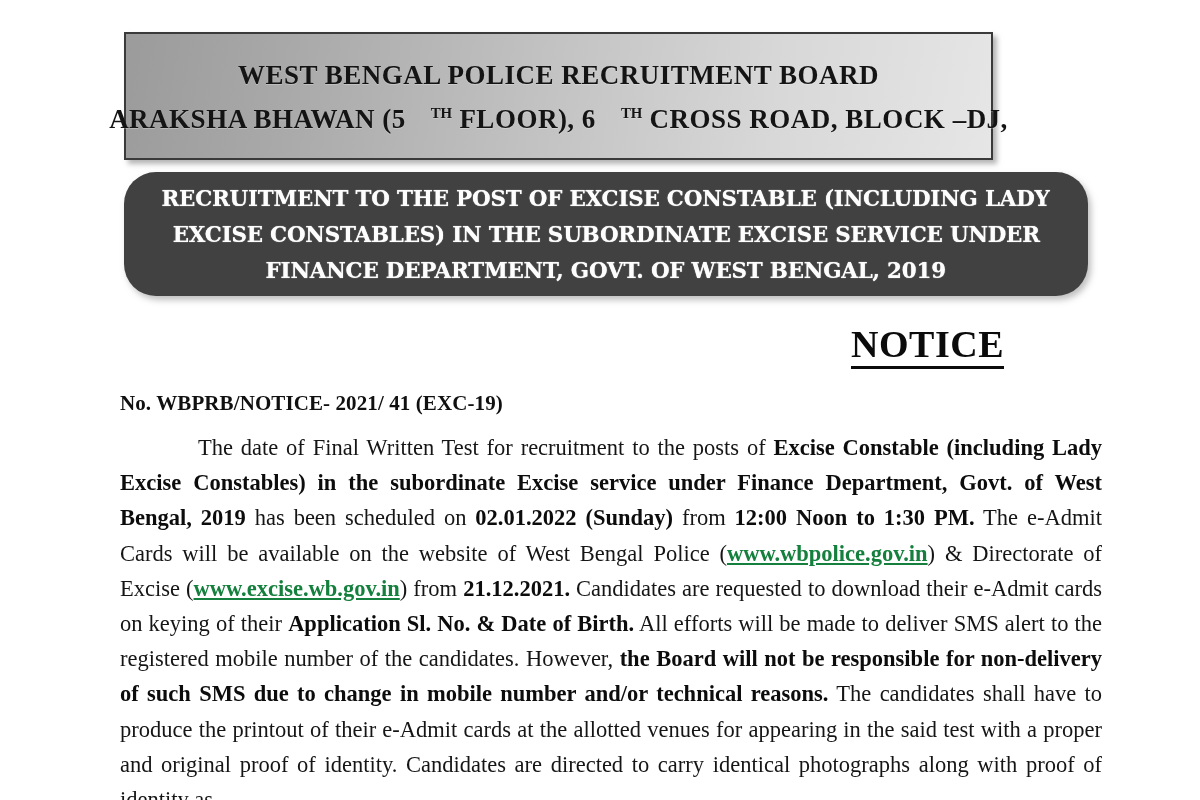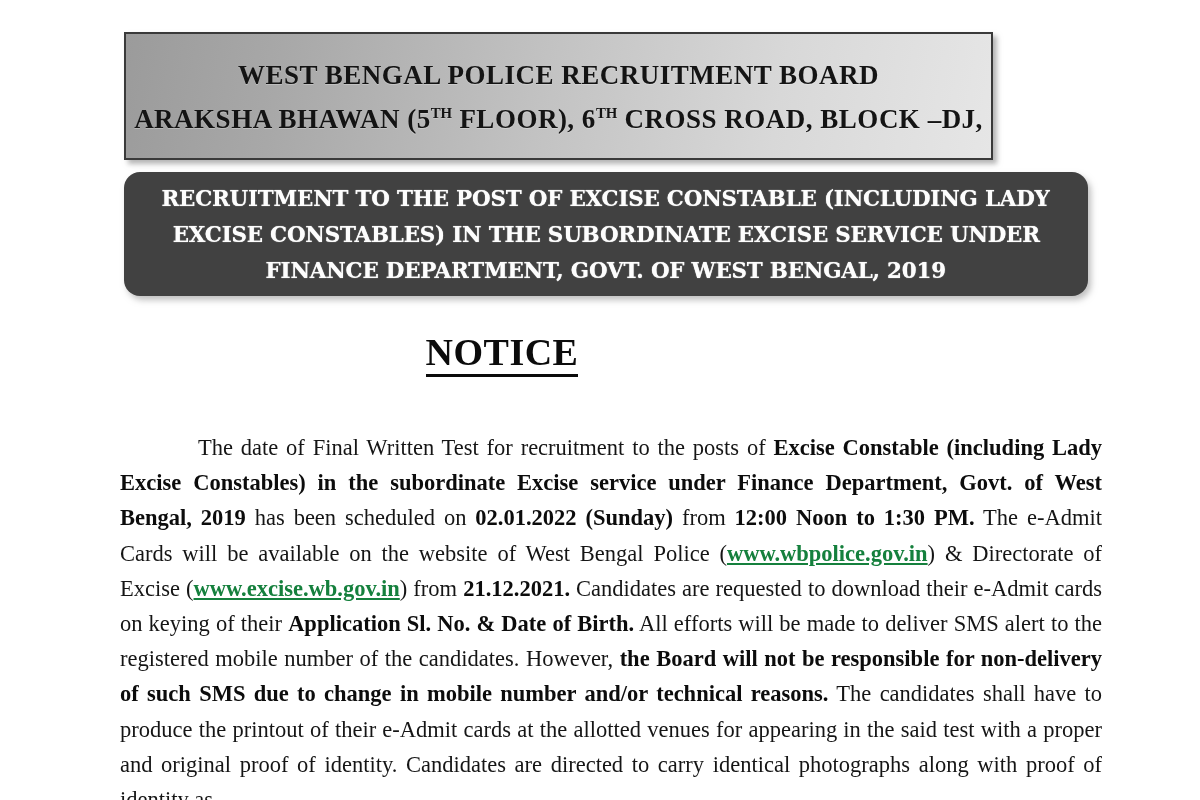--- a/index.html
+++ b/index.html
@@ -52,32 +52,33 @@
     color: #141414;
     font-size: 27px;
     line-height: 38px;
     white-space: nowrap;
     text-shadow: 0 1px 0 rgba(255,255,255,0.25);
   }
   .header-line sup {
     font-size: 0.55em;
     vertical-align: super;
     letter-spacing: 0;
+    margin-left: 25px;
   }
 
   
   .banner {
     position: absolute;
     left: 124px;
     top: 172px;
     width: 964px;
     height: 124px;
     box-sizing: border-box;
     background: #414141;
-    border-radius: 16px;
+    border-radius: 32px;
     box-shadow: 3px 4px 6px rgba(170,170,170,0.75);
     display: flex;
     flex-direction: column;
     align-items: center;
     justify-content: center;
     padding: 4px 22px;
   }
   .banner-line {
     font-family: "DejaVu Serif", "Liberation Serif", serif;
     font-weight: bold;
@@ -91,22 +92,21 @@
     transform: scaleX(0.93);
     text-shadow: 0 0 1px rgba(255,255,255,0.9);
   }
 
   
   .notice-heading {
     position: absolute;
     left: 0;
     top: 322px;
     width: 1004px;
-    text-align: center;
-    margin-top: 8px;
+    text-align: right;
   }
   .notice-heading span {
     font-family: "Liberation Serif", "DejaVu Serif", serif;
     font-weight: bold;
     font-size: 38px;
     line-height: 44px;
     color: #0b0b0b;
     border-bottom: 3px solid #0b0b0b;
     padding-bottom: 1px;
     letter-spacing: 0.5px;
@@ -161,16 +161,17 @@
   <div class="banner">
     <div class="banner-line">RECRUITMENT TO THE POST OF EXCISE CONSTABLE (INCLUDING LADY</div>
     <div class="banner-line">EXCISE CONSTABLES) IN THE SUBORDINATE EXCISE SERVICE UNDER</div>
     <div class="banner-line">FINANCE DEPARTMENT, GOVT. OF WEST BENGAL, 2019</div>
   </div>
 
   <div class="notice-heading">
     <span>NOTICE</span>
   </div>
 
+  <div class="ref-no">No. WBPRB/NOTICE- 2021/ 41 (EXC-19)</div>
 
   <div class="body-text"><span>The date of Final Written Test for recruitment to the posts of </span><b>Excise Constable (including Lady Excise Constables) in the subordinate Excise service under Finance Department, Govt. of West Bengal, 2019</b><span> has been scheduled on </span><b>02.01.2022 (Sunday)</b><span> from </span><b>12:00 Noon to 1:30 PM.</b><span> The e-Admit Cards will be available on the website of West Bengal Police (</span><span class="lnk">www.wbpolice.gov.in</span><span>) &amp; Directorate of Excise (</span><span class="lnk">www.excise.wb.gov.in</span><span>) from </span><b>21.12.2021.</b><span> Candidates are requested to download their e-Admit cards on keying of their </span><b>Application Sl. No. &amp; Date of Birth.</b><span> All efforts will be made to deliver SMS alert to the registered mobile number of the candidates. However, </span><b>the Board will not be responsible for non-delivery of such SMS due to change in mobile number and/or technical reasons.</b><span> The candidates shall have to produce the printout of their e-Admit cards at the allotted venues for appearing in the said test with a proper and original proof of identity. Candidates are directed to carry identical photographs along with proof of identity as</span></div>
 
 </div>
 
 </body></html>

